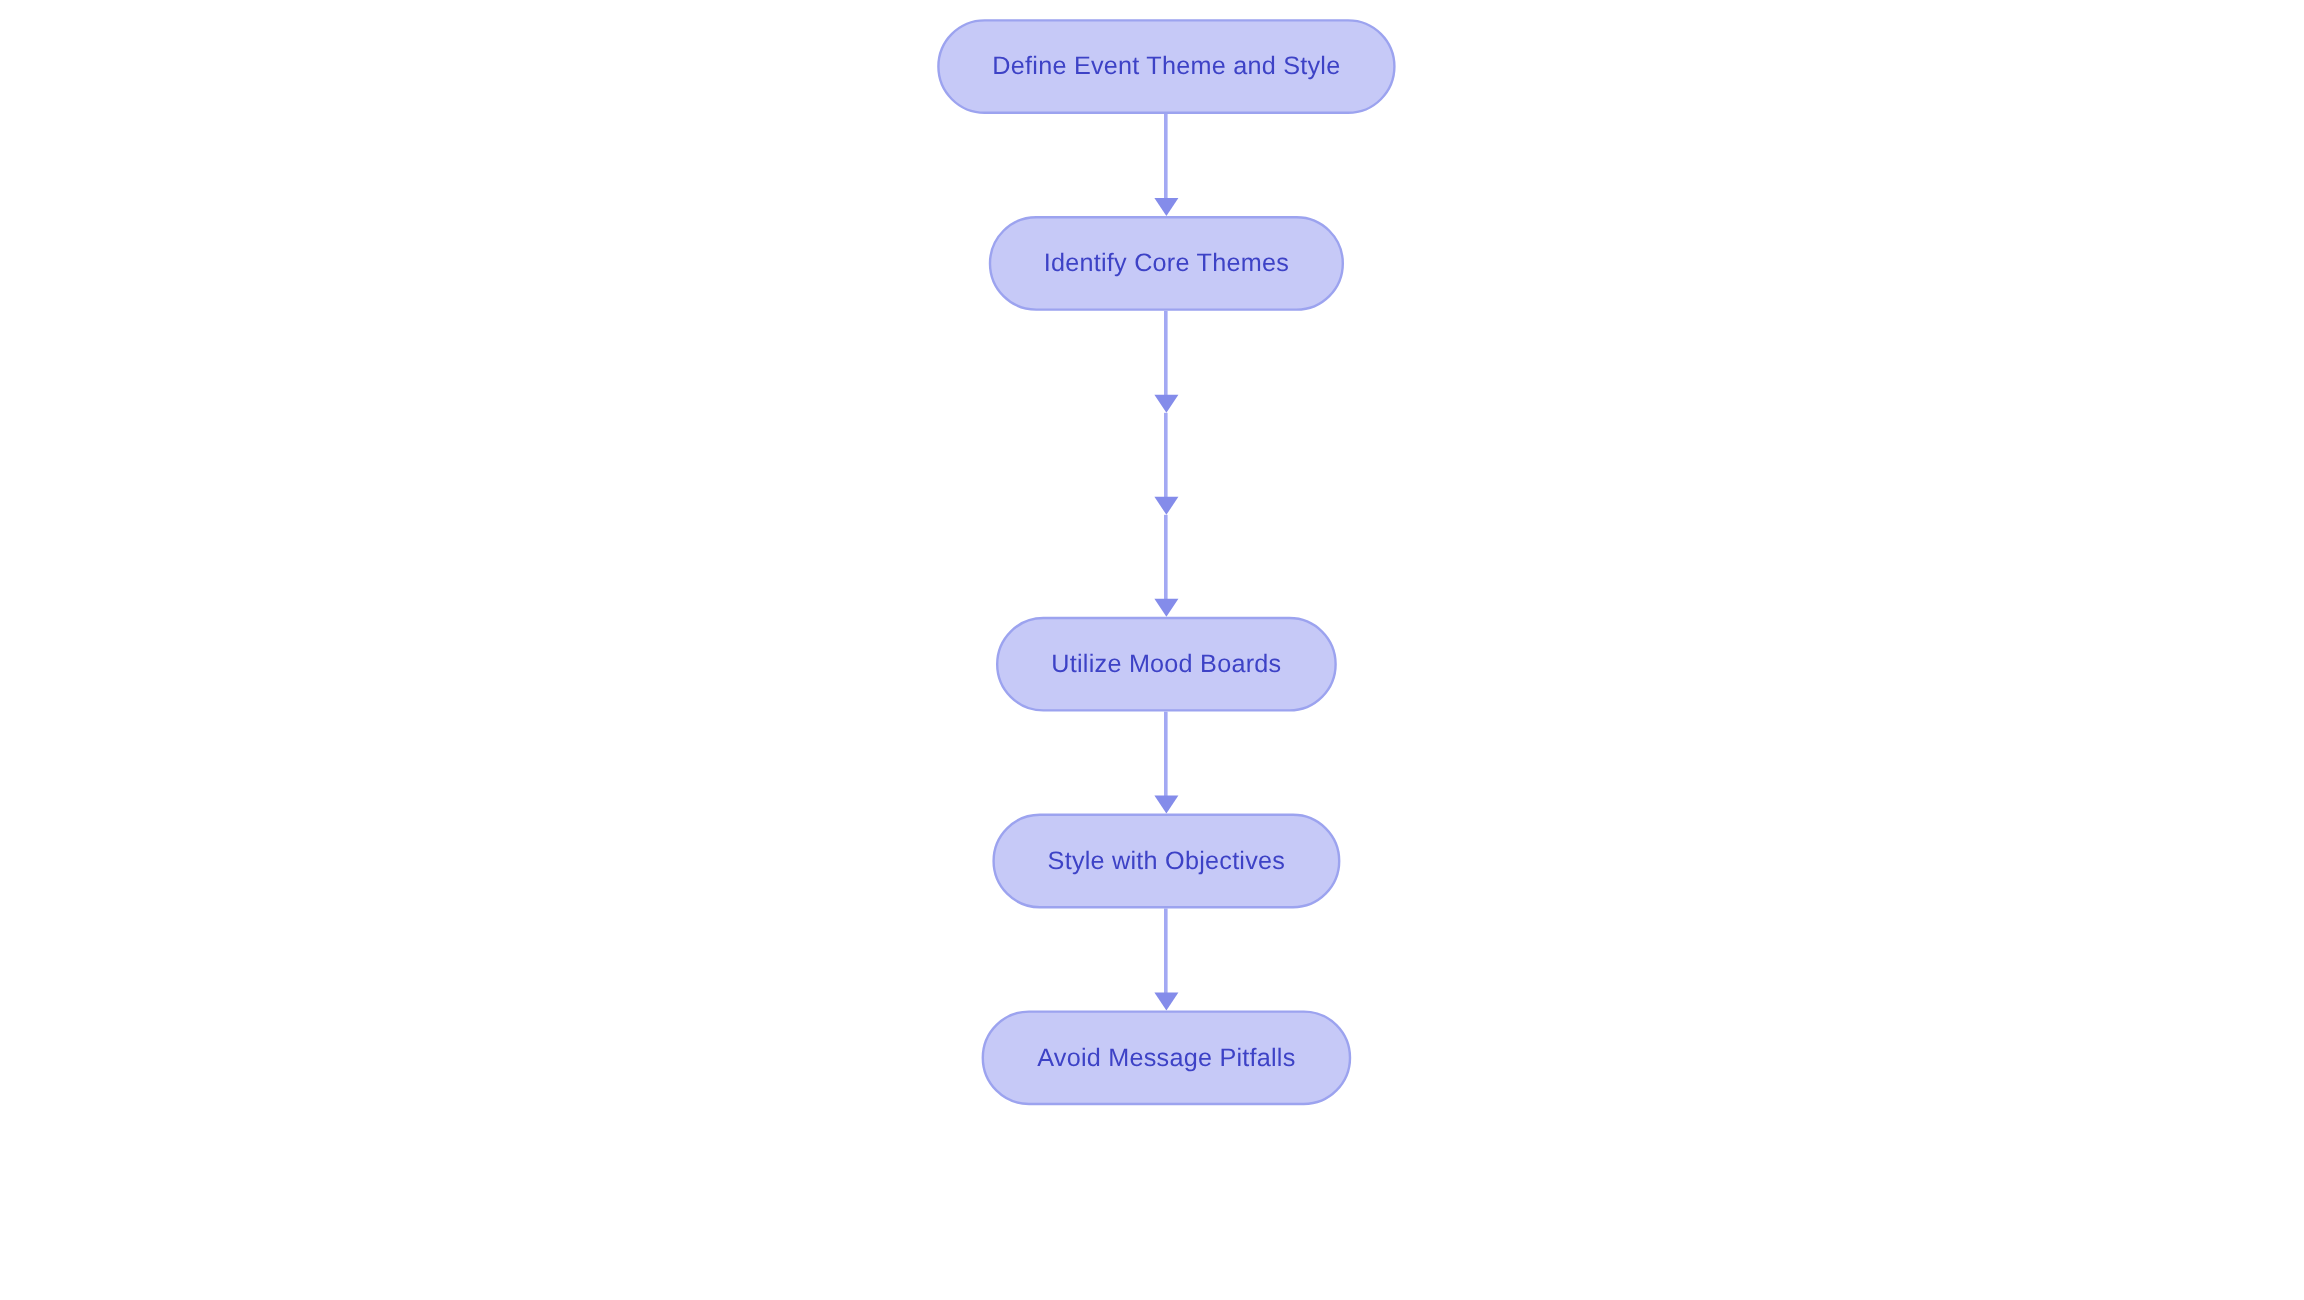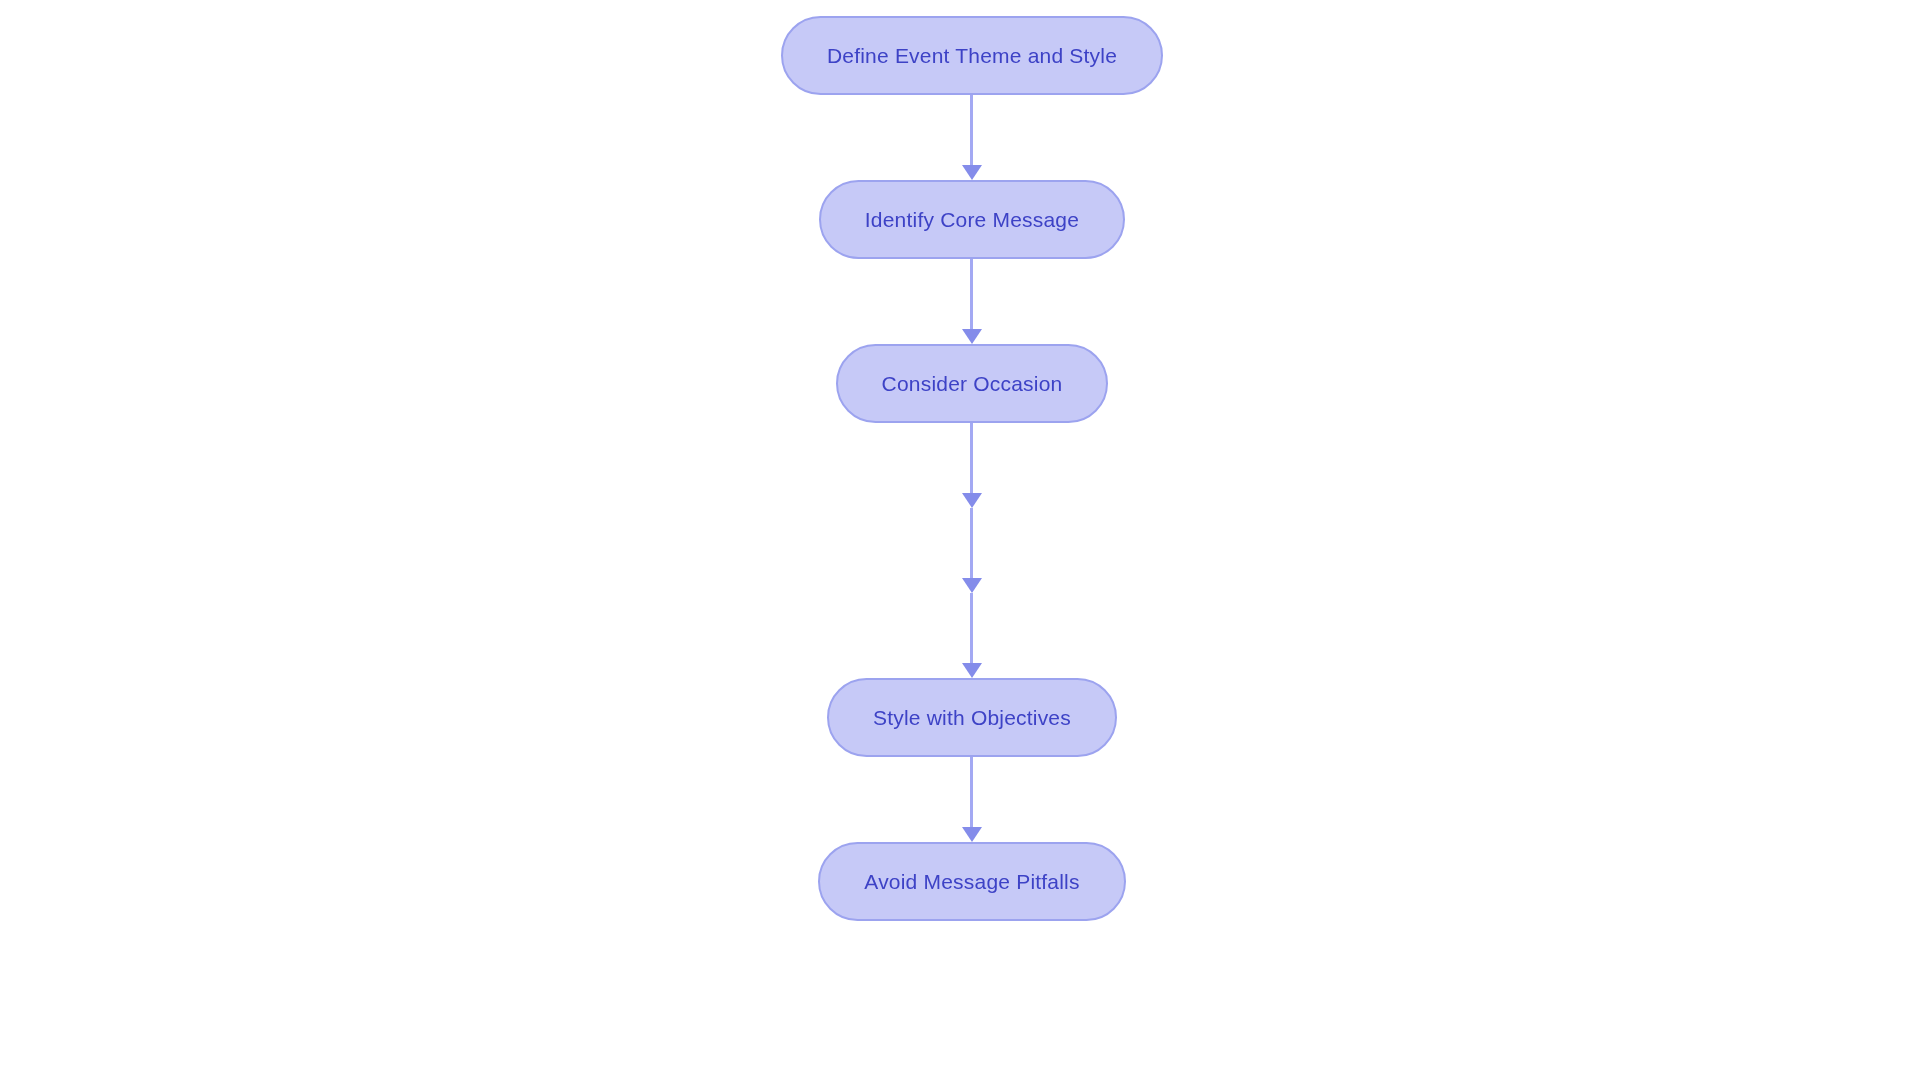--- a/index.html
+++ b/index.html
@@ -61,36 +61,36 @@
 <div class="canvas">
   <div class="flow" id="flow">
       <div class="node">
         <span>Define Event Theme and Style</span>
       </div>
       <div class="connector">
         <div class="line"></div>
         <div class="head"></div>
       </div>
       <div class="node">
-        <span>Identify Core Message</span>
-      </div>
-      <div class="connector">
-        <div class="line"></div>
-        <div class="head"></div>
-      </div>
-      <div class="node">
-        <span>Consider Occasion</span>
+        <span>Identify Core Themes</span>
       </div>
       <div class="connector">
         <div class="line"></div>
         <div class="head"></div>
       </div>
       <div class="connector">
         <div class="line"></div>
         <div class="head"></div>
+      </div>
+      <div class="connector">
+        <div class="line"></div>
+        <div class="head"></div>
+      </div>
+      <div class="node">
+        <span>Utilize Mood Boards</span>
       </div>
       <div class="connector">
         <div class="line"></div>
         <div class="head"></div>
       </div>
       <div class="node">
         <span>Style with Objectives</span>
       </div>
       <div class="connector">
         <div class="line"></div>

